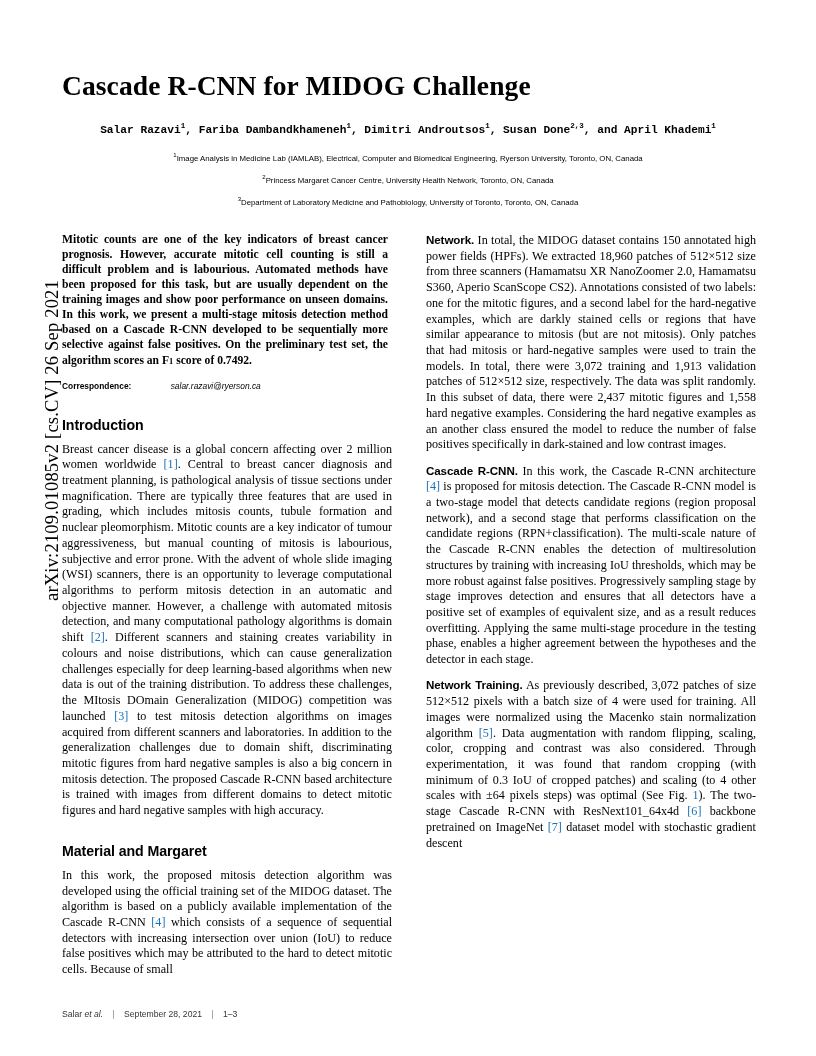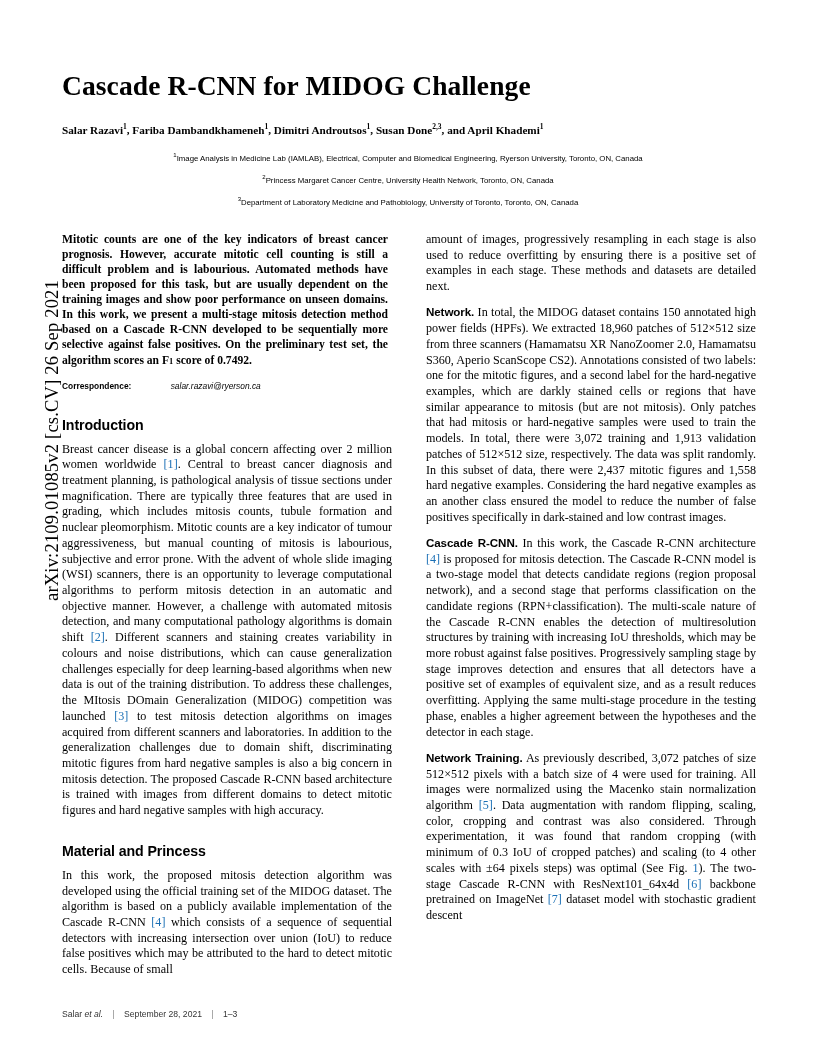--- a/index.html
+++ b/index.html
@@ -49,23 +49,24 @@
     font-family: "Liberation Serif", serif;
     font-size: 27.5px;
     font-weight: bold;
     text-align: left;
     letter-spacing: 0.1px;
     margin: 0 0 20px 0;
     line-height: 1.15;
   }
 
   .authors {
-    font-family: Liberation Serif, serif;
+    font-family: Liberation Mono, monospace;
     font-size: 11.2px;
     font-weight: bold;
+    text-align: center;
     margin: 0 0 16px 0;
   }
   .authors sup { font-size: 7.5px; font-weight: bold; }
 
   .affil {
     font-family: "Liberation Sans", sans-serif;
     font-size: 7.8px;
     text-align: center;
     line-height: 1.55;
     margin: 0 0 8px 0;
@@ -164,26 +165,25 @@
       <div class="abstract">Mitotic counts are one of the key indicators of breast cancer prognosis. However, accurate mitotic cell counting is still a difficult problem and is labourious. Automated methods have been proposed for this task, but are usually dependent on the training images and show poor performance on unseen domains. In this work, we present a multi-stage mitosis detection method based on a Cascade R-CNN developed to be sequentially more selective against false positives. On the preliminary test set, the algorithm scores an F<span class="sub">1</span> score of 0.7492.</div>
 
       <div class="correspondence">
         <span>Correspondence:</span>
         <span class="email">salar.razavi@ryerson.ca</span>
       </div>
 
       <h2 class="section">Introduction</h2>
       <p>Breast cancer disease is a global concern affecting over 2 million women worldwide <span class="cite">[1]</span>. Central to breast cancer diagnosis and treatment planning, is pathological analysis of tissue sections under magnification. There are typically three features that are used in grading, which includes mitosis counts, tubule formation and nuclear pleomorphism. Mitotic counts are a key indicator of tumour aggressiveness, but manual counting of mitosis is labourious, subjective and error prone. With the advent of whole slide imaging (WSI) scanners, there is an opportunity to leverage computational algorithms to perform mitosis detection in an automatic and objective manner. However, a challenge with automated mitosis detection, and many computational pathology algorithms is domain shift <span class="cite">[2]</span>. Different scanners and staining creates variability in colours and noise distributions, which can cause generalization challenges especially for deep learning-based algorithms when new data is out of the training distribution. To address these challenges, the MItosis DOmain Generalization (MIDOG) competition was launched <span class="cite">[3]</span> to test mitosis detection algorithms on images acquired from different scanners and laboratories. In addition to the generalization challenges due to domain shift, discriminating mitotic figures from hard negative samples is also a big concern in mitosis detection. The proposed Cascade R-CNN based architecture is trained with images from different domains to detect mitotic figures and hard negative samples with high accuracy.</p>
 
-      <h2 class="section">Material and Princess</h2>
+      <h2 class="section">Material and Margaret</h2>
       <p>In this work, the proposed mitosis detection algorithm was developed using the official training set of the MIDOG dataset. The algorithm is based on a publicly available implementation of the Cascade R-CNN <span class="cite">[4]</span> which consists of a sequence of sequential detectors with increasing intersection over union (IoU) to reduce false positives which may be attributed to the hard to detect mitotic cells. Because of small</p>
     </div>
 
     <div class="col right">
-      <p>amount of images, progressively resampling in each stage is also used to reduce overfitting by ensuring there is a positive set of examples in each stage. These methods and datasets are detailed next.</p>
 
       <p>
         <span class="lead">Network.</span>
         <span> In total, the MIDOG dataset contains 150 annotated high power fields (HPFs). We extracted 18,960 patches of 512×512 size from three scanners (Hamamatsu XR NanoZoomer 2.0, Hamamatsu S360, Aperio ScanScope CS2). Annotations consisted of two labels: one for the mitotic figures, and a second label for the hard-negative examples, which are darkly stained cells or regions that have similar appearance to mitosis (but are not mitosis). Only patches that had mitosis or hard-negative samples were used to train the models. In total, there were 3,072 training and 1,913 validation patches of 512×512 size, respectively. The data was split randomly. In this subset of data, there were 2,437 mitotic figures and 1,558 hard negative examples. Considering the hard negative examples as an another class ensured the model to reduce the number of false positives specifically in dark-stained and low contrast images.</span>
       </p>
 
       <p>
         <span class="lead">Cascade R-CNN.</span>
         <span> In this work, the Cascade R-CNN architecture <span class="cite">[4]</span> is proposed for mitosis detection. The Cascade R-CNN model is a two-stage model that detects candidate regions (region proposal network), and a second stage that performs classification on the candidate regions (RPN+classification). The multi-scale nature of the Cascade R-CNN enables the detection of multiresolution structures by training with increasing IoU thresholds, which may be more robust against false positives. Progressively sampling stage by stage improves detection and ensures that all detectors have a positive set of examples of equivalent size, and as a result reduces overfitting. Applying the same multi-stage procedure in the testing phase, enables a higher agreement between the hypotheses and the detector in each stage.</span>
       </p>

